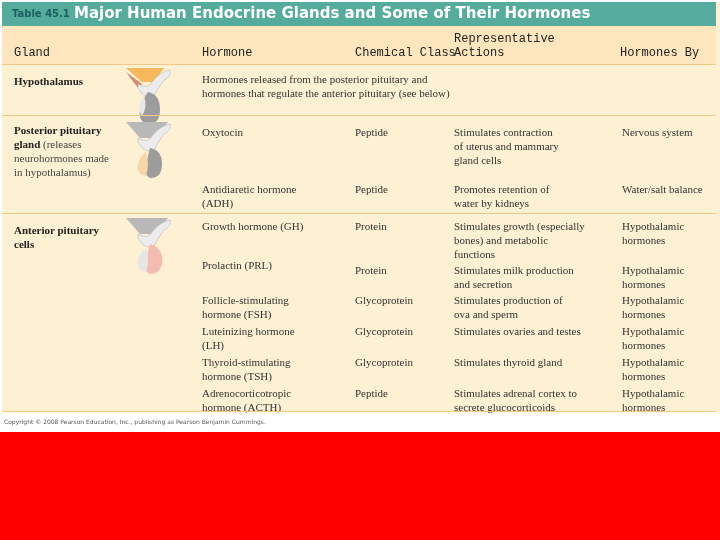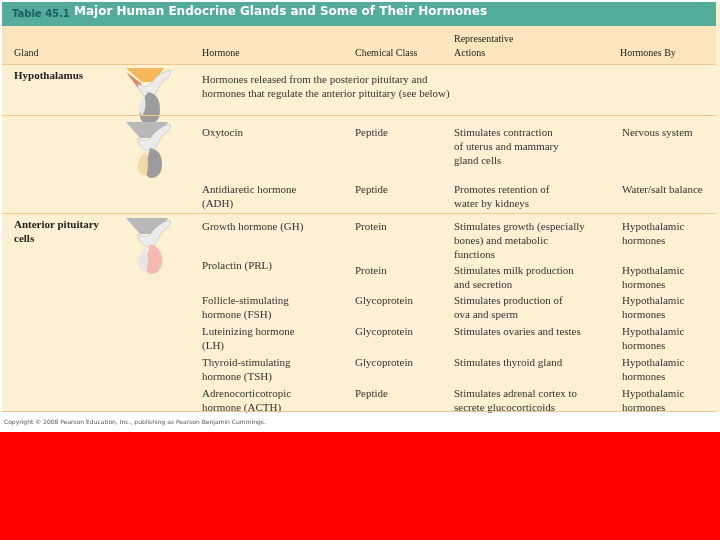--- a/index.html
+++ b/index.html
@@ -18,40 +18,40 @@
     position: absolute; left: 0; top: 0; width: 714px; height: 24px;
     background: #55ab9c;
   }
   .title-num {
     position: absolute; left: 10px; top: 6px;
     font-family: "DejaVu Sans", sans-serif; font-weight: bold; font-size: 10px;
     color: #1d5e60;
   }
   .title-text {
     position: absolute; left: 72px; top: 2px;
-    font-family: "DejaVu Sans", sans-serif; font-weight: bold; font-size: 12px;
+    font-family: "DejaVu Sans", sans-serif; font-weight: bold; font-size: 15px;
     color: #ffffff; white-space: nowrap;
   }
   .head-row {
     position: absolute; left: 0; top: 24px; width: 714px; height: 38px;
     background: #fde6bd;
     border-bottom: 1px solid #f3c98a;
   }
   .hcell {
-    position: absolute; font-family: Liberation Serif, serif;
-    font-size: 10px; color: #222; line-height: 14px;
+    position: absolute; font-family: Liberation Mono, monospace;
+    font-size: 12px; color: #222; line-height: 14px;
   }
   .row-sep {
     position: absolute; left: 0; width: 714px; height: 1px; background: #f3c98a;
   }
   .cell {
     position: absolute; font-size: 11px; line-height: 14px; color: #333;
     white-space: pre-line;
   }
-  .gland-name { font-weight: bold; color: #222; }
+  .gland-name { font-weight: bold; color: #222; margin-top: 6px; }
   .gland-sub { font-weight: normal; color: #444; }
   .gland-img { position: absolute; width: 52px; height: 60px; }
   .copyright {
     position: absolute; left: 4px; top: 418px;
     font-family: "DejaVu Sans", sans-serif; font-size: 6px; color: #555;
     white-space: nowrap;
   }
   .red-band {
     position: absolute; left: 0; top: 432px; width: 720px; height: 108px;
     background: #ff0000;
@@ -80,20 +80,24 @@
     <path d="M2 2 L40 2 L30 16 L18 16 Z" fill="#f6b85a"></path>
     <path d="M2 6 L18 18 L14 22 Z" fill="#d9876a"></path>
     <path d="M14 18 Q24 24 28 16 Q36 6 46 4 Q48 10 40 14 Q34 22 30 30 Q20 34 14 22 Z" fill="#ececec" stroke="#bbb" stroke-width="0.6"></path>
     <path d="M24 26 Q36 28 36 44 Q36 58 24 58 Q14 56 16 44 Q18 34 24 26 Z" fill="#9c9c9c"></path>
     <path d="M20 30 Q24 40 18 50 Q14 44 16 36 Z" fill="#e8e8e8"></path>
   </svg>
   <div class="cell" style="left:200px;top:70px">Hormones released from the posterior pituitary and
 hormones that regulate the anterior pituitary (see below)</div>
   <div class="row-sep" style="top:113px"></div>
 
+  <div class="cell" style="left:12px;top:121px"><span class="gland-name">Posterior pituitary
+gland</span><span class="gland-sub"> (releases
+neurohormones made
+in hypothalamus)</span></div>
   <svg class="gland-img" style="left:122px;top:118px" viewBox="0 0 52 60">
     <path d="M2 2 L44 2 L32 18 L16 18 Z" fill="#b8b8b8"></path>
     <path d="M14 18 Q24 24 28 16 Q36 6 46 4 Q48 10 40 14 Q34 22 30 30 Q20 34 14 22 Z" fill="#ececec" stroke="#bbb" stroke-width="0.6"></path>
     <path d="M26 28 Q38 30 38 44 Q38 58 26 58 Q20 56 22 44 Z" fill="#9c9c9c"></path>
     <path d="M22 32 Q26 44 22 56 Q12 54 14 44 Q16 36 22 32 Z" fill="#f6d7a6"></path>
   </svg>
   <div class="cell" style="left:200px;top:123px">Oxytocin</div>
   <div class="cell" style="left:353px;top:123px">Peptide</div>
   <div class="cell" style="left:452px;top:123px">Stimulates contraction
 of uterus and mammary

